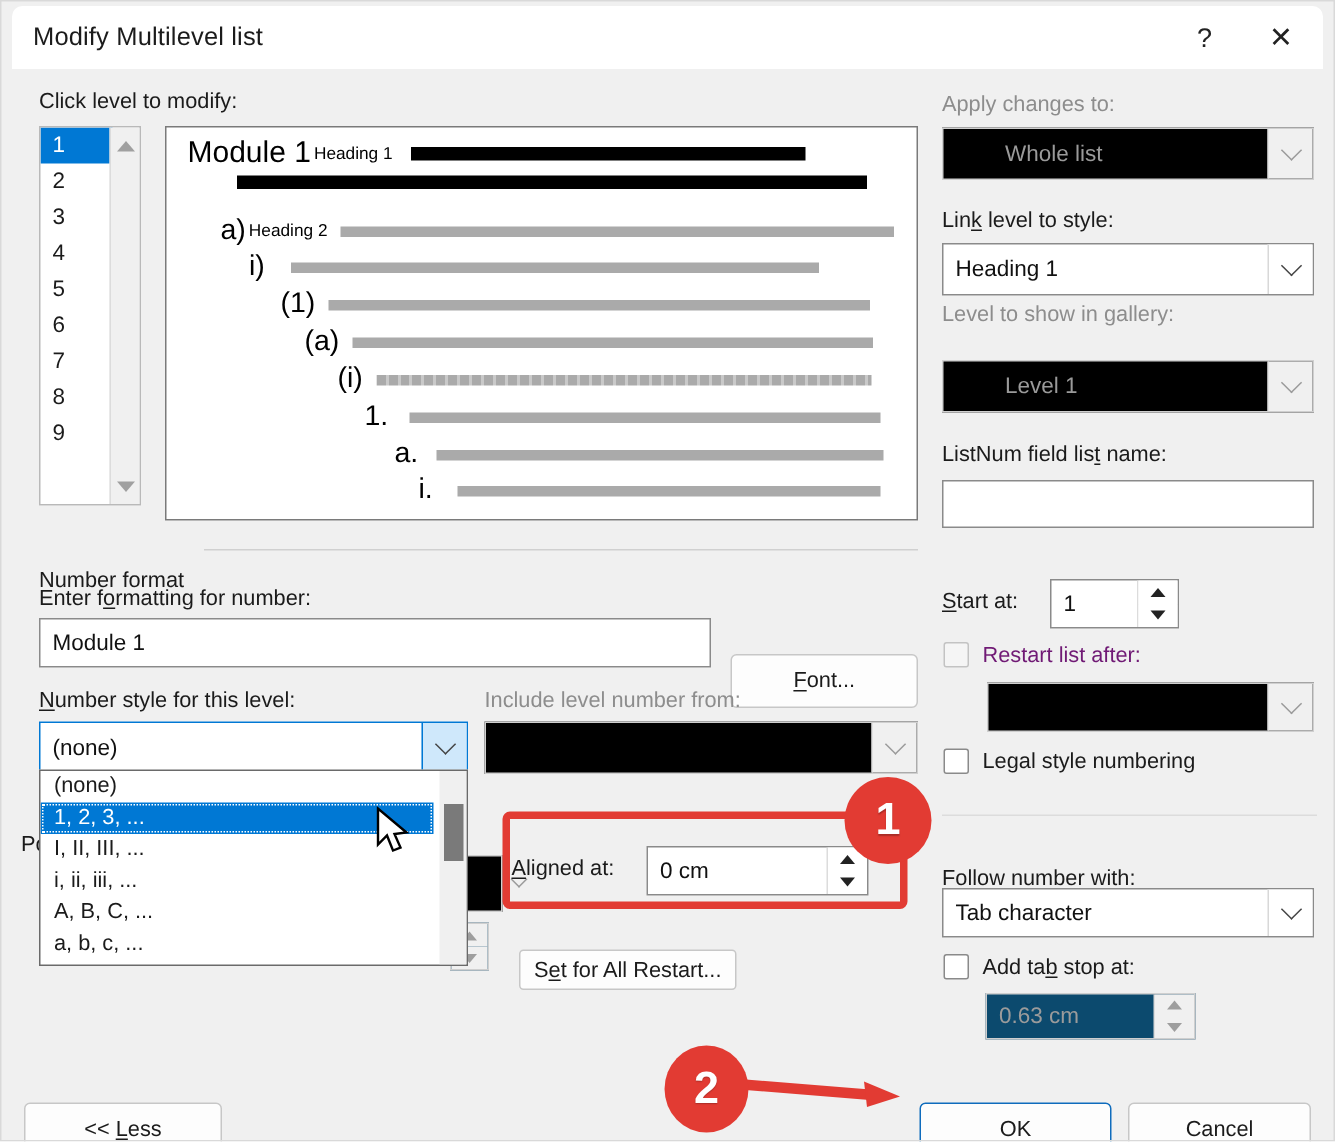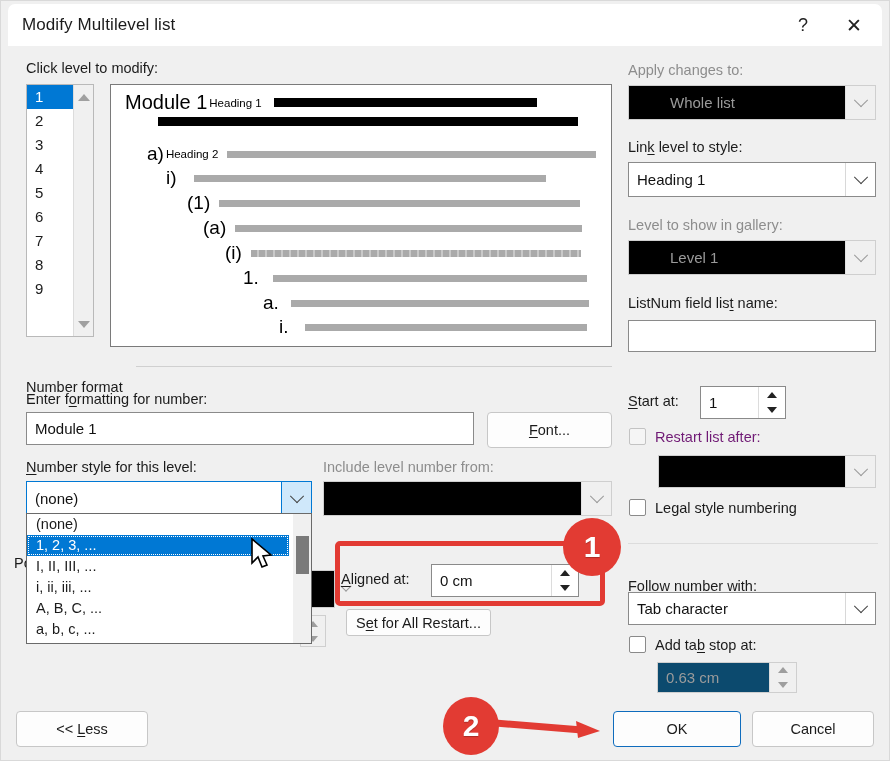--- a/index.html
+++ b/index.html
@@ -226,20 +226,21 @@
     background: #fdfdfd;
     border: 1px solid #c7c7c7;
     border-radius: 4px;
     box-sizing: border-box;
     display: flex;
     align-items: center;
     justify-content: center;
     font-size: 14.5px;
     color: #1b1b1b;
     cursor: default;
+    margin-top: 24px;
   }
   .btn.primary {
     border: 1.6px solid #0f6cbd;
     background: #fdfdfd;
   }
 
   
   .spin {
     position: absolute;
     background: #fff;
@@ -470,21 +471,21 @@
   <div class="lbl" style="left:628px; top:139px;">
     <span>Lin</span><span class="u">k</span><span> level to style:</span>
   </div>
   <div class="combo" style="left:628px; top:162px; width:248px; height:35px;">
     <div class="ctext">Heading 1</div>
     <div class="carrow">
         <div class="chev"></div>
       </div>
   </div>
 
-  <div class="lbl dim" style="left:628px; top:217px;text-align:center;">
+  <div class="lbl dim" style="left:628px; top:202px;text-align:center;">
     <span>Level to show in gallery:</span>
   </div>
   <div class="combo disabled" style="left:628px; top:240px; width:248px; height:35px;">
     <div class="ctext">Level 1</div>
     <div class="carrow">
         <div class="chev"></div>
       </div>
   </div>
 
   <div class="lbl" style="left:628px; top:295px;">

